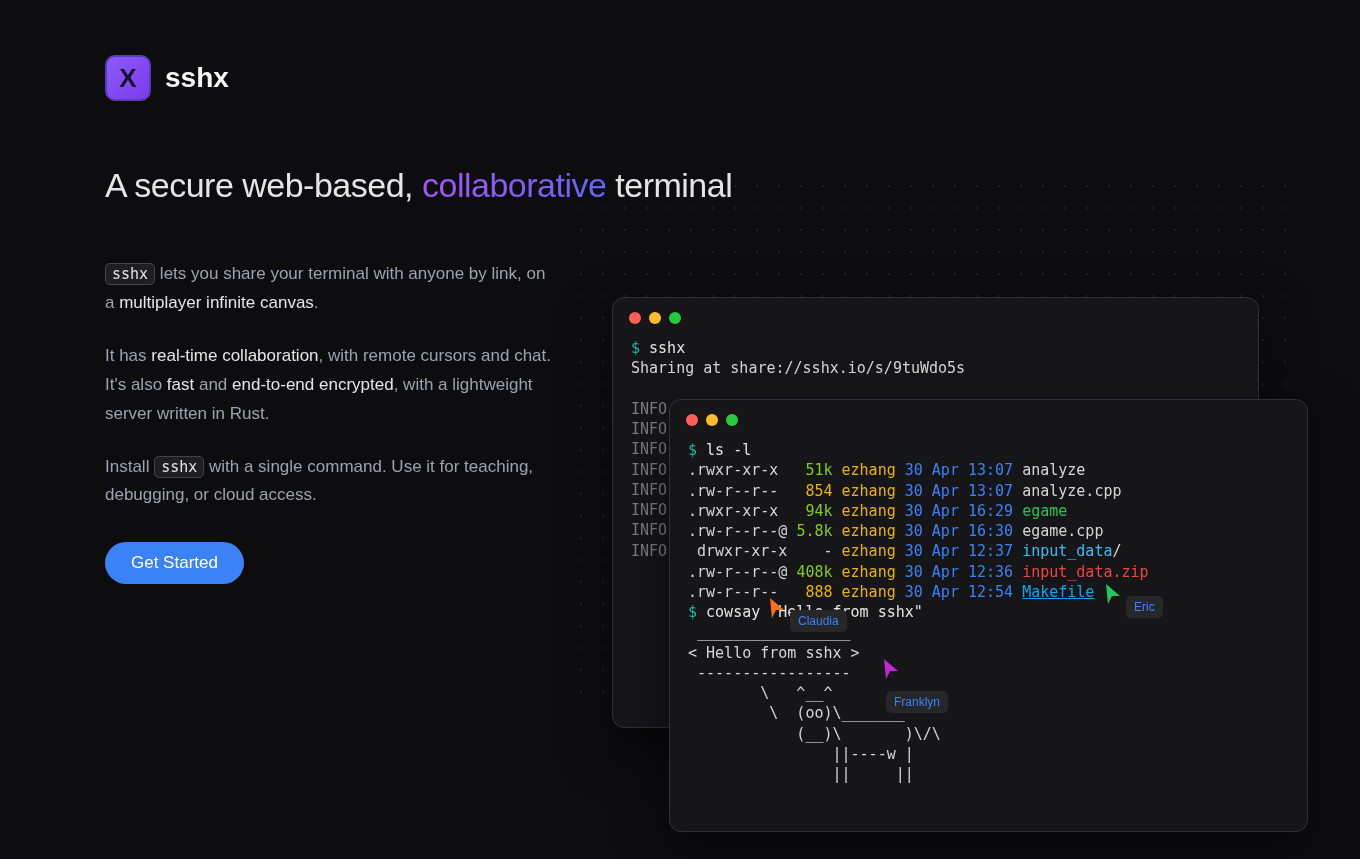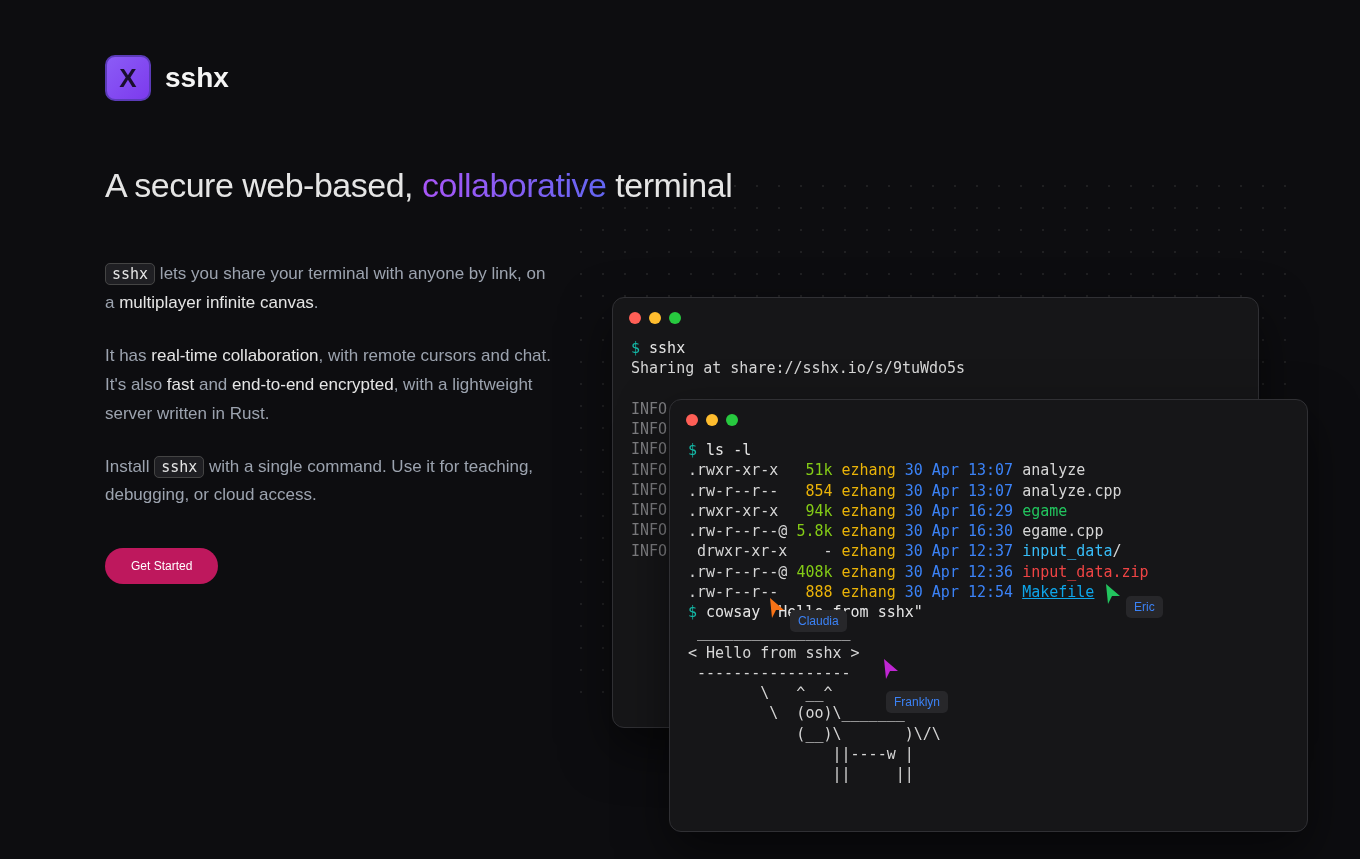--- a/index.html
+++ b/index.html
@@ -80,29 +80,29 @@
       background: #1f1f23;
       border: 1px solid #444;
       border-radius: 5px;
       padding: 1px 6px;
       font-family: ui-monospace, 'SF Mono', Menlo, monospace;
       font-size: 15px;
       color: #e5e5e5;
     }
     .cta-btn {
       display: inline-block;
-      background: #be185d;
+      background: #3b82f6;
       color: white;
       padding: 11px 26px;
       border-radius: 999px;
-      font-size: 12px;
+      font-size: 17px;
       font-weight: 500;
       border: none;
       cursor: pointer;
-      margin-top: 14px;
+      margin-top: 8px;
     }
     .terminals {
       position: absolute;
       top: 297px;
       left: 612px;
     }
     .terminal {
       position: absolute;
       background: #161618;
       border: 1px solid #303034;

